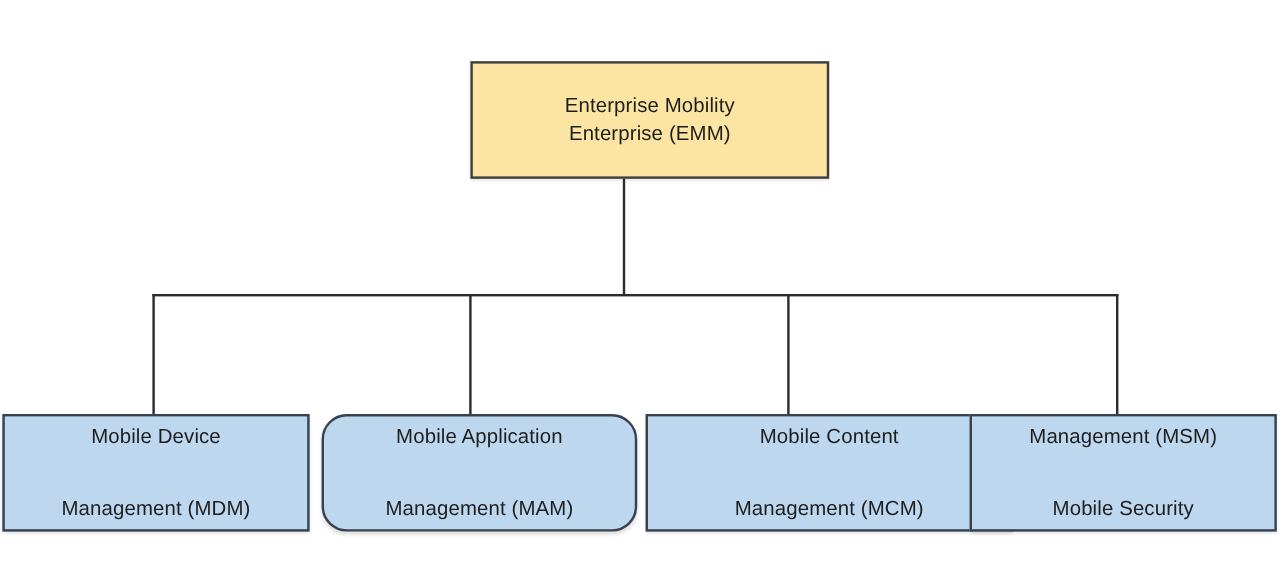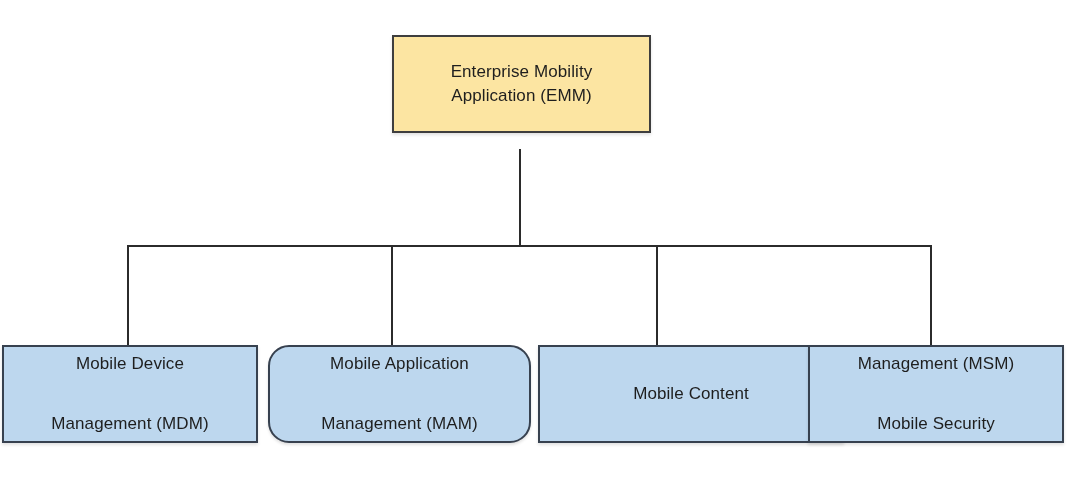--- a/index.html
+++ b/index.html
@@ -25,22 +25,22 @@
     text-align: center;
     font-size: 17px;
     line-height: 24px;
     color: #1E1E1E;
     letter-spacing: 0.1px;
     box-shadow: 0 2px 3px rgba(0,0,0,0.12);
   }
   .node .line { white-space: nowrap; }
   .root-node {
     left: 392px;
-    top: 35px;
-    width: 259px;
+    top: 51px;
+    width: 299px;
     height: 98px;
     background: #FCE5A2;
     border: 2px solid #3E3E3E;
   }
   .child-node {
     top: 345px;
     height: 98px;
     background: #BDD7EE;
     border: 2px solid #37414F;
     gap: 36px;
@@ -61,21 +61,21 @@
   .conn-drop.d3 { left: 656px; }
   .conn-drop.d4 { left: 930px; }
 </style>
 </head>
 <body>
 
 <div class="canvas">
 
   <div class="node root-node">
     <div class="line">Enterprise Mobility</div>
-    <div class="line">Application (EMM)</div>
+    <div class="line">Enterprise (EMM)</div>
   </div>
 
   <div class="connector conn-stem"></div>
   <div class="connector conn-hbar"></div>
   <div class="connector conn-drop d1"></div>
   <div class="connector conn-drop d2"></div>
   <div class="connector conn-drop d3"></div>
   <div class="connector conn-drop d4"></div>
 
   <div class="node child-node c1">
@@ -83,20 +83,21 @@
     <div class="line">Management (MDM)</div>
   </div>
 
   <div class="node child-node c2">
     <div class="line">Mobile Application</div>
     <div class="line">Management (MAM)</div>
   </div>
 
   <div class="node child-node c3">
     <div class="line">Mobile Content</div>
+    <div class="line">Management (MCM)</div>
   </div>
 
   <div class="node child-node c4">
     <div class="line">Management (MSM)</div>
     <div class="line">Mobile Security</div>
   </div>
 
 </div>
 
 </body></html>

